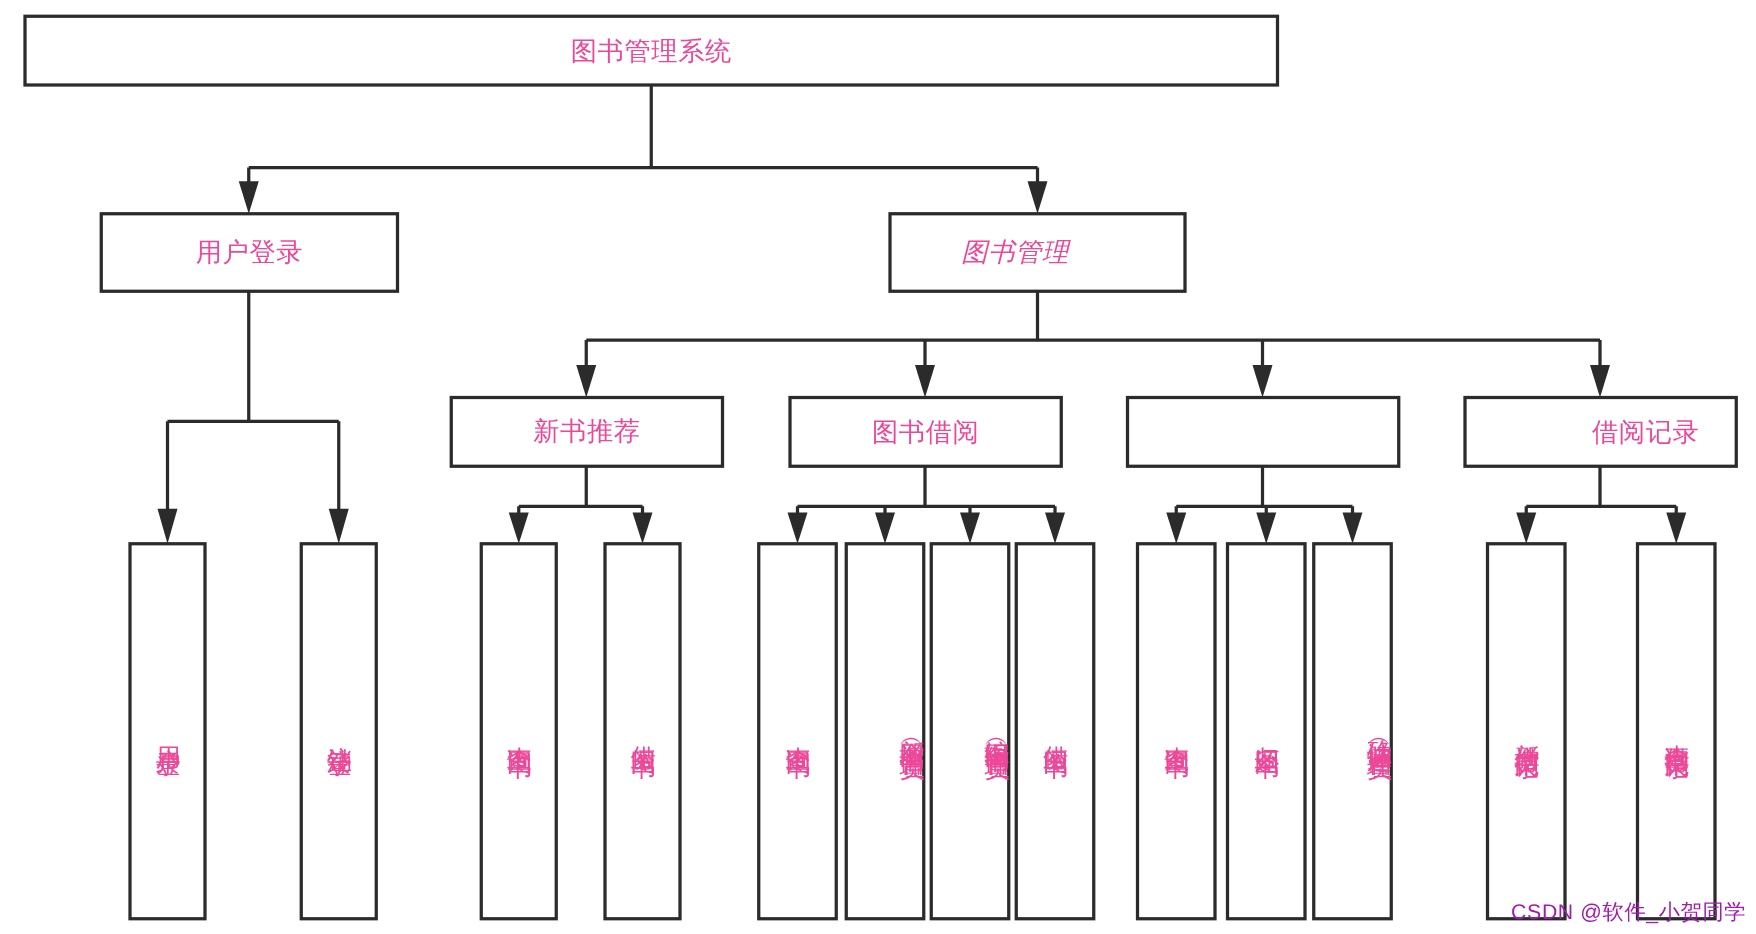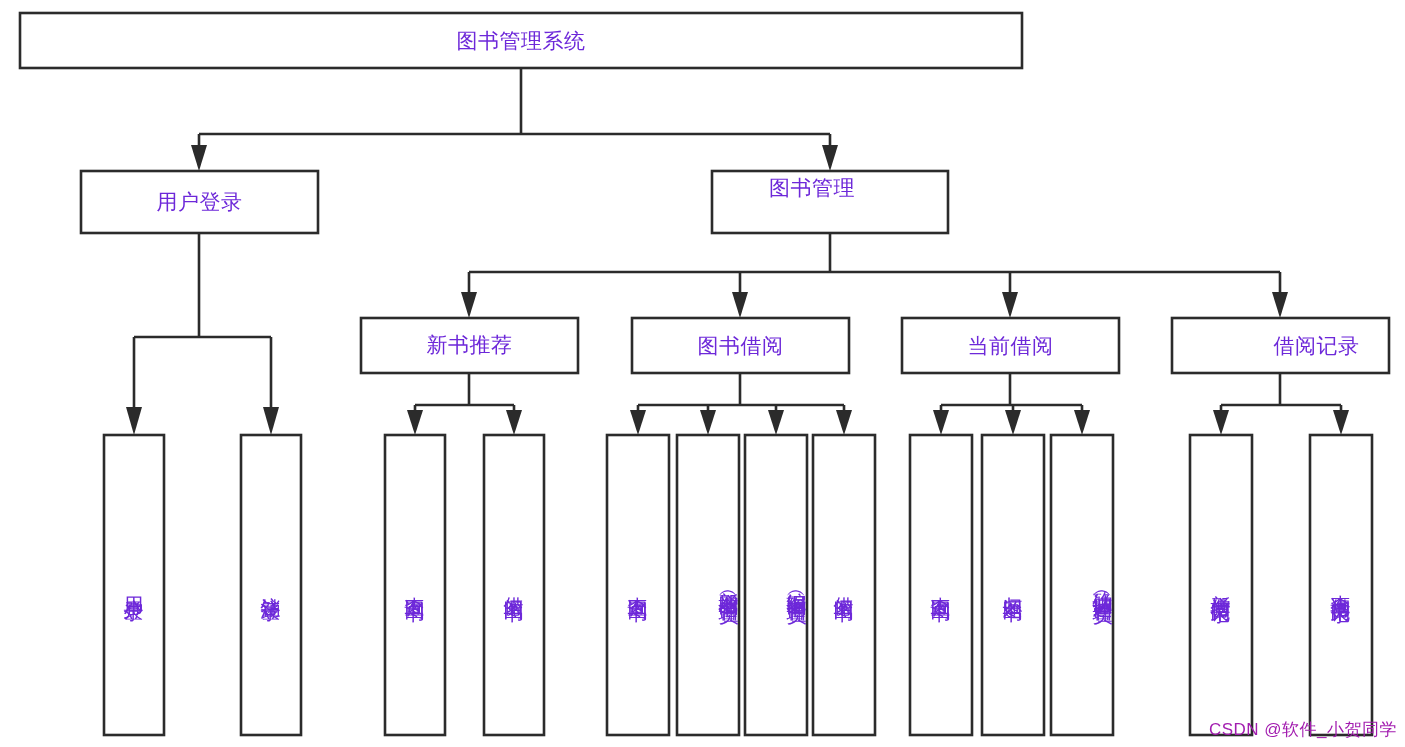--- a/index.html
+++ b/index.html
@@ -40,21 +40,21 @@
   }
   .arrow-head {
     fill: #2b2b2b;
     stroke: none;
   }
   .node-label {
     position: absolute;
     display: flex;
     align-items: center;
     justify-content: center;
-    color: #6d28d9;
+    color: #ec4899;
     text-align: center;
     pointer-events: none;
     -webkit-font-smoothing: antialiased;
   }
   .node-label.horizontal {
     font-size: 21px;
     letter-spacing: 0.5px;
   }
   .node-label.vertical {
     writing-mode: vertical-rl;
@@ -165,25 +165,24 @@
     <path class="conn" d="M 1221 405 L 1341 405"></path>
     <path class="conn" d="M 1221 405 L 1221 415"></path>
     <path class="conn" d="M 1341 405 L 1341 415"></path>
     <polygon class="arrow-head" points="1213,410 1229,410 1221,435"></polygon>
     <polygon class="arrow-head" points="1333,410 1349,410 1341,435"></polygon>
   </svg>
 
   <div class="node-label horizontal" style="left:20px; top:13px; width:1002px; height:55px;">图书管理系统</div>
 
   <div class="node-label horizontal" style="left:81px; top:171px; width:237px; height:62px;">用户登录</div>
-  <div class="node-label horizontal" style="left:712px; top:157px; width:200px; height:62px;">图书管理</div>
+  <div class="node-label horizontal" style="left:712px; top:171px; width:200px; height:62px;font-style:italic;">图书管理</div>
 
   <div class="node-label horizontal" style="left:361px; top:318px; width:217px; height:54px;">新书推荐</div>
   <div class="node-label horizontal" style="left:632px; top:318px; width:217px; height:55px;">图书借阅</div>
-  <div class="node-label horizontal" style="left:902px; top:318px; width:217px; height:55px;">当前借阅</div>
   <div class="node-label horizontal" style="left:1172px; top:318px; width:217px; height:55px;padding-left:36px;">借阅记录</div>
 
   <div class="node-label vertical" style="left:104px; top:435px; width:60px; height:300px;">用户登录</div>
   <div class="node-label vertical" style="left:241px; top:435px; width:60px; height:300px;">注销登录</div>
 
   <div class="node-label vertical" style="left:385px; top:435px; width:60px; height:300px;">查询图书</div>
   <div class="node-label vertical" style="left:484px; top:435px; width:60px; height:300px;">借阅图书</div>
 
   <div class="node-label vertical" style="left:607px; top:435px; width:62px; height:300px;">查询图书</div>
   <div class="node-label vertical" style="left:677px; top:440px; width:62px; height:290px; align-items:flex-start;">新增图书（管理员）</div>

